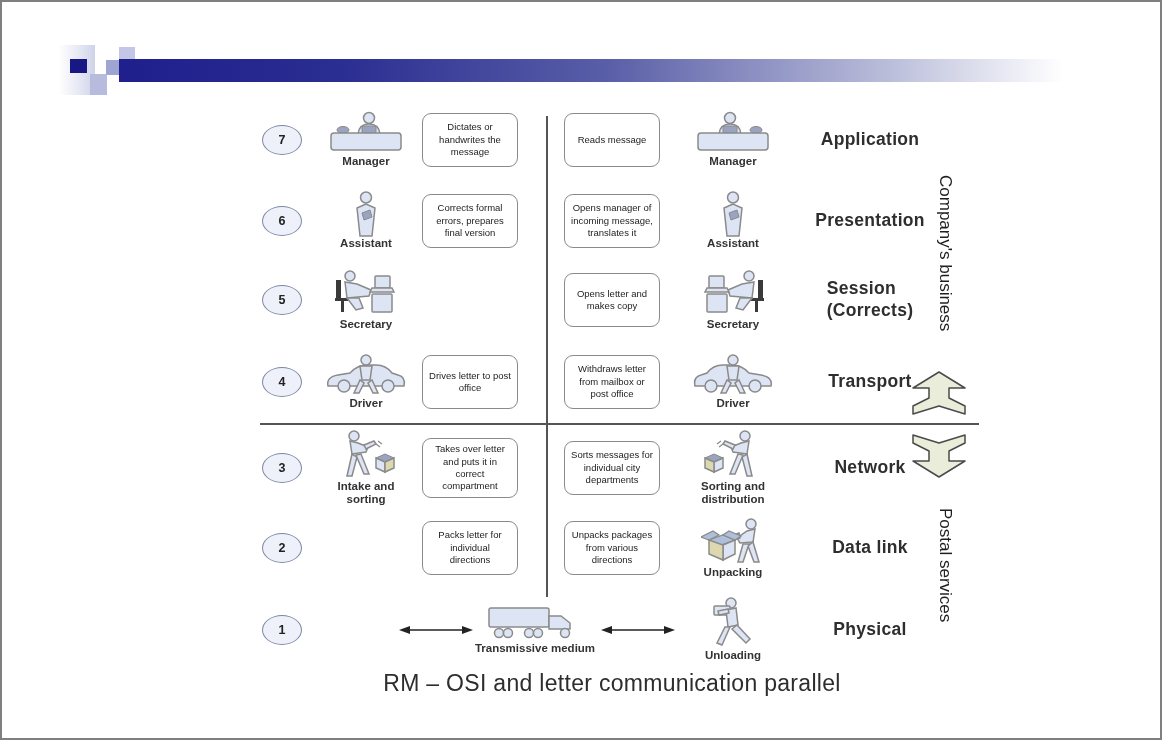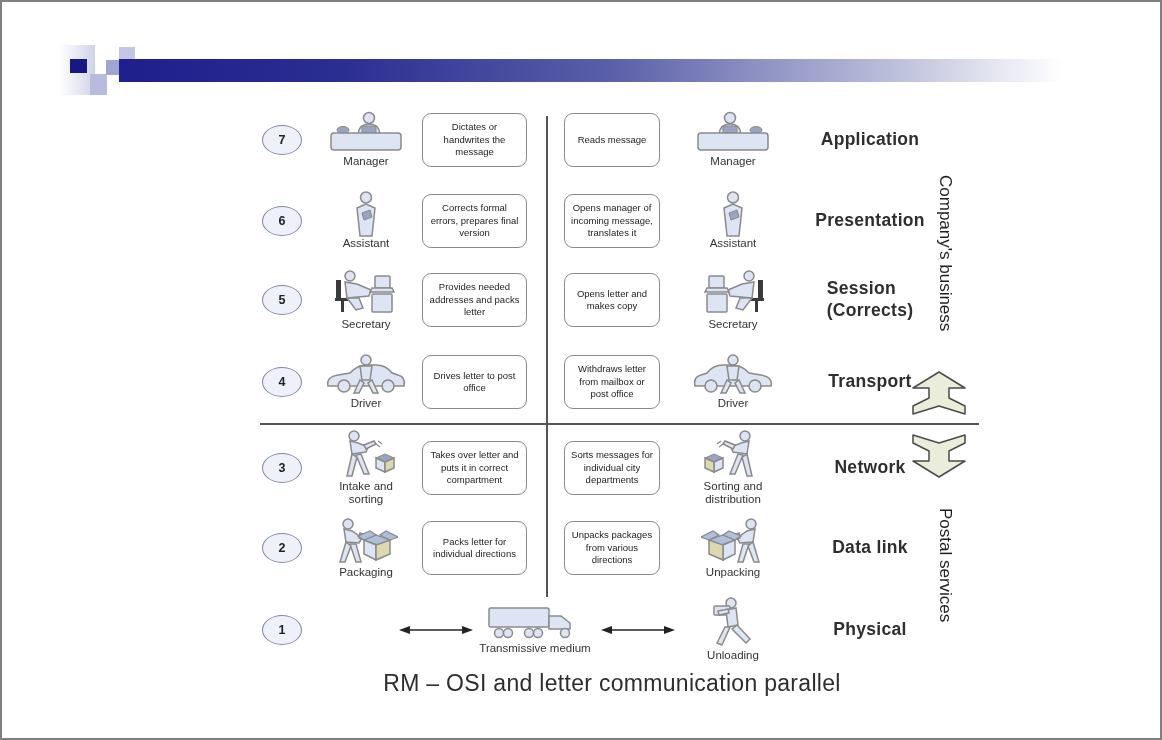--- a/index.html
+++ b/index.html
@@ -16,34 +16,34 @@
   .sq-b{left:104px;top:58px;width:13px;height:15px;background:#9ea5d2;}
   .sq-c{left:88px;top:72px;width:17px;height:21px;background:#b7bcdf;}
 
   
   .row{position:absolute;left:0;width:100%;height:70px;}
   .r0{top:103px;} .r1{top:184px;} .r2{top:263px;} .r3{top:345px;}
   .r4{top:429px;height:74px;} .r5{top:511px;} .r6{top:593px;}
   .cell{position:absolute;top:0;bottom:0;display:flex;flex-direction:column;align-items:center;justify-content:center;}
   .c-num{left:252px;width:56px;}
   .c-licon{left:300px;width:128px;}
-  .c-lbox{left:420px;width:105px;}
+  .c-lbox{left:420px;width:96px;}
   .c-rbox{left:562px;width:96px;}
   .c-ricon{left:672px;width:118px;}
   .c-layer{left:793px;width:150px;align-items:center;}
   .c-arrow1{left:395px;width:78px;}
   .c-truck{left:471px;width:124px;}
   .c-arrow2{left:597px;width:78px;}
 
   .num-badge{width:38px;height:28px;border:1.5px solid #7e88a8;border-radius:50%;background:#eef1f9;
     display:flex;align-items:center;justify-content:center;font-size:12.5px;font-weight:bold;color:#222;}
   .action-box{box-sizing:border-box;width:100%;min-height:54px;border:1.5px solid #8a8a8a;border-radius:9px;
     background:#fff;display:flex;align-items:center;justify-content:center;text-align:center;
     font-size:9.5px;line-height:1.3;color:#1c1c1c;padding:4px 6px;}
-  .role-label{font-size:11.5px;color:#333;text-align:center;line-height:1.15;margin-top:0;max-width:86px;}
+  .role-label{font-size:11.5px;color:#333;text-align:center;line-height:1.15;margin-top:0;max-width:86px;font-weight:bold;}
   .layer-name{font-size:17.5px;font-weight:bold;color:#2e2e2e;letter-spacing:.3px;line-height:1.25;white-space:pre-line;}
 
   
   .v-divider{position:absolute;left:544px;top:114px;width:2px;height:481px;background:#555;}
   .h-divider{position:absolute;left:258px;top:421px;width:719px;height:2px;background:#555;}
 
   
   .v-label{position:absolute;left:928px;width:30px;display:flex;align-items:center;justify-content:center;
     writing-mode:vertical-rl;font-size:17px;color:#1e1e1e;}
   .v-top{top:168px;height:166px;}
@@ -169,23 +169,20 @@
           <circle class="fill" cx="17" cy="8" r="5"></circle>
           <path class="fill" d="M12 14 L24 16 L38 22 L36 28 L14 30 Z"></path>
           <path class="fill" d="M14 30 L26 30 L30 40 L23 42 Z"></path>
           <rect class="fill" x="42" y="8" width="15" height="12" rx="1"></rect>
           <path class="fill" d="M39 20 h20 l2 4 h-24 z"></path>
           <rect class="fill" x="39" y="26" width="20" height="18" rx="1"></rect>
         </svg>
       </span>
       <div class="role-label">Secretary</div>
     </div>
-    <div class="cell c-lbox">
-        <div class="action-box">Provides needed addresses and packs letter</div>
-      </div>
     <div class="cell c-rbox">
         <div class="action-box">Opens letter and makes copy</div>
       </div>
     <div class="cell c-ricon">
       <span class="mirror">
         <svg viewBox="0 0 66 50" width="66" height="50">
           <rect class="dark" x="3" y="12" width="5" height="20"></rect>
           <rect class="dark" x="2" y="30" width="15" height="3"></rect>
           <rect class="dark" x="8" y="33" width="3" height="11"></rect>
           <circle class="fill" cx="17" cy="8" r="5"></circle>
@@ -291,58 +288,41 @@
     </div>
     <div class="cell c-layer">
         <div class="layer-name">Network</div>
       </div>
   </div>
 
   <div class="row r5">
     <div class="cell c-num">
         <div class="num-badge">2</div>
       </div>
-    <div class="cell c-licon">
-      <span>
+    <div class="cell c-lbox">
+        <div class="action-box">Packs letter for individual directions</div>
+      </div>
+    <div class="cell c-rbox">
+        <div class="action-box">Unpacks packages from various directions</div>
+      </div>
+    <div class="cell c-ricon">
+      <span class="mirror">
         <svg viewBox="0 0 64 50" width="64" height="50">
           <circle class="fill" cx="14" cy="8" r="5"></circle>
           <path class="fill" d="M10 13 L18 15 L28 22 L25 27 L12 26 Z"></path>
           <path class="fill" d="M12 26 L6 46 L11 46 L17 30 Z"></path>
           <path class="fill" d="M16 28 L22 46 L27 46 L22 28 Z"></path>
           <path class="fill" d="M26 17 L34 20 L32 24 L25 22 Z"></path>
           <path class="lid" d="M30 24 l12 -5 l14 5 l-12 5 z"></path>
           <path class="lid" d="M30 24 l-6 -4 l12 -5 l6 4 z"></path>
           <path class="lid" d="M56 24 l8 -3 l-12 -6 l-6 4 z"></path>
           <path class="fill" d="M30 24 v14 l12 6 v-15 z"></path>
           <path class="tan" d="M56 24 v14 l-14 6 v-15 z"></path>
         </svg>
       </span>
-      <div class="role-label">Packaging</div>
-    </div>
-    <div class="cell c-lbox">
-        <div class="action-box">Packs letter for individual directions</div>
-      </div>
-    <div class="cell c-rbox">
-        <div class="action-box">Unpacks packages from various directions</div>
-      </div>
-    <div class="cell c-ricon">
-      <span class="mirror">
-        <svg viewBox="0 0 64 50" width="64" height="50">
-          <circle class="fill" cx="14" cy="8" r="5"></circle>
-          <path class="fill" d="M10 13 L18 15 L28 22 L25 27 L12 26 Z"></path>
-          <path class="fill" d="M12 26 L6 46 L11 46 L17 30 Z"></path>
-          <path class="fill" d="M16 28 L22 46 L27 46 L22 28 Z"></path>
-          <path class="fill" d="M26 17 L34 20 L32 24 L25 22 Z"></path>
-          <path class="lid" d="M30 24 l12 -5 l14 5 l-12 5 z"></path>
-          <path class="lid" d="M30 24 l-6 -4 l12 -5 l6 4 z"></path>
-          <path class="lid" d="M56 24 l8 -3 l-12 -6 l-6 4 z"></path>
-          <path class="fill" d="M30 24 v14 l12 6 v-15 z"></path>
-          <path class="tan" d="M56 24 v14 l-14 6 v-15 z"></path>
-        </svg>
-      </span>
       <div class="role-label">Unpacking</div>
     </div>
     <div class="cell c-layer">
         <div class="layer-name">Data link</div>
       </div>
   </div>
 
   <div class="row r6">
     <div class="cell c-num">
         <div class="num-badge">1</div>

